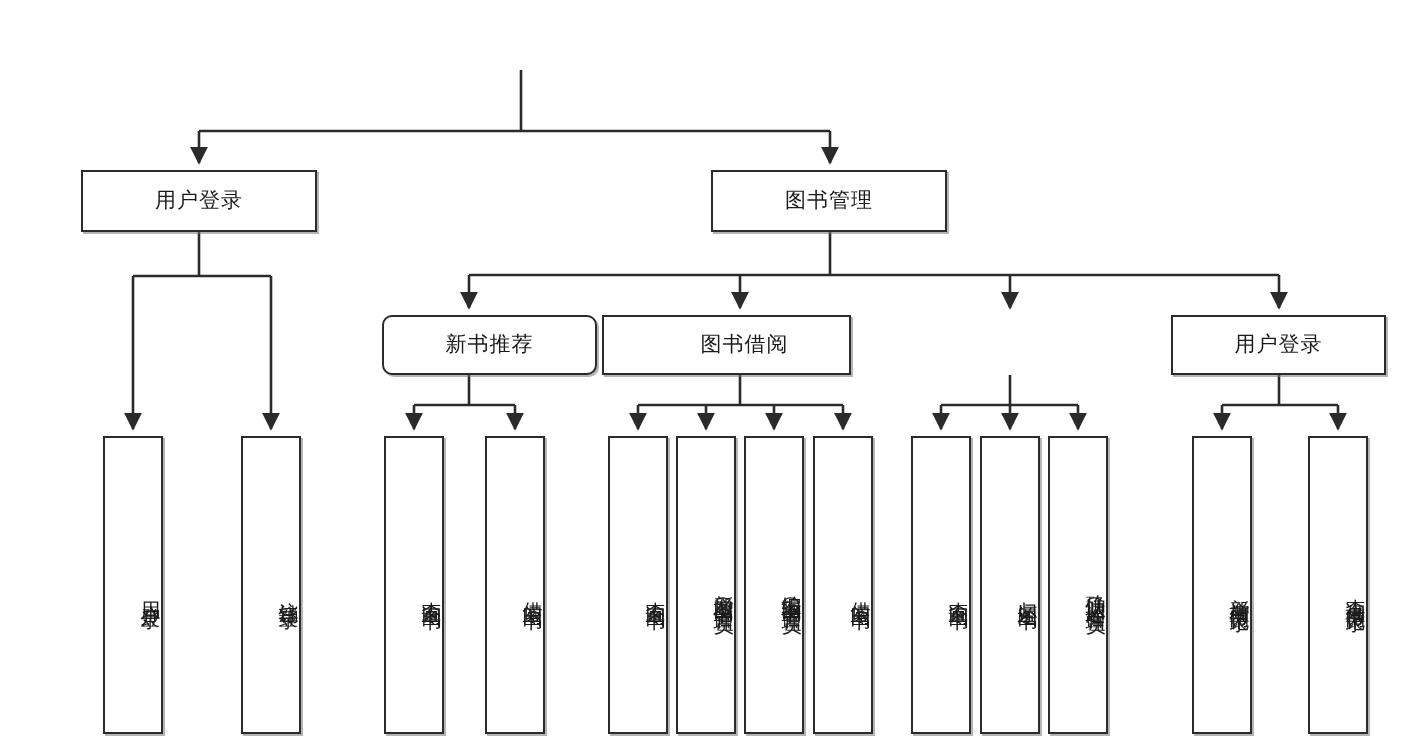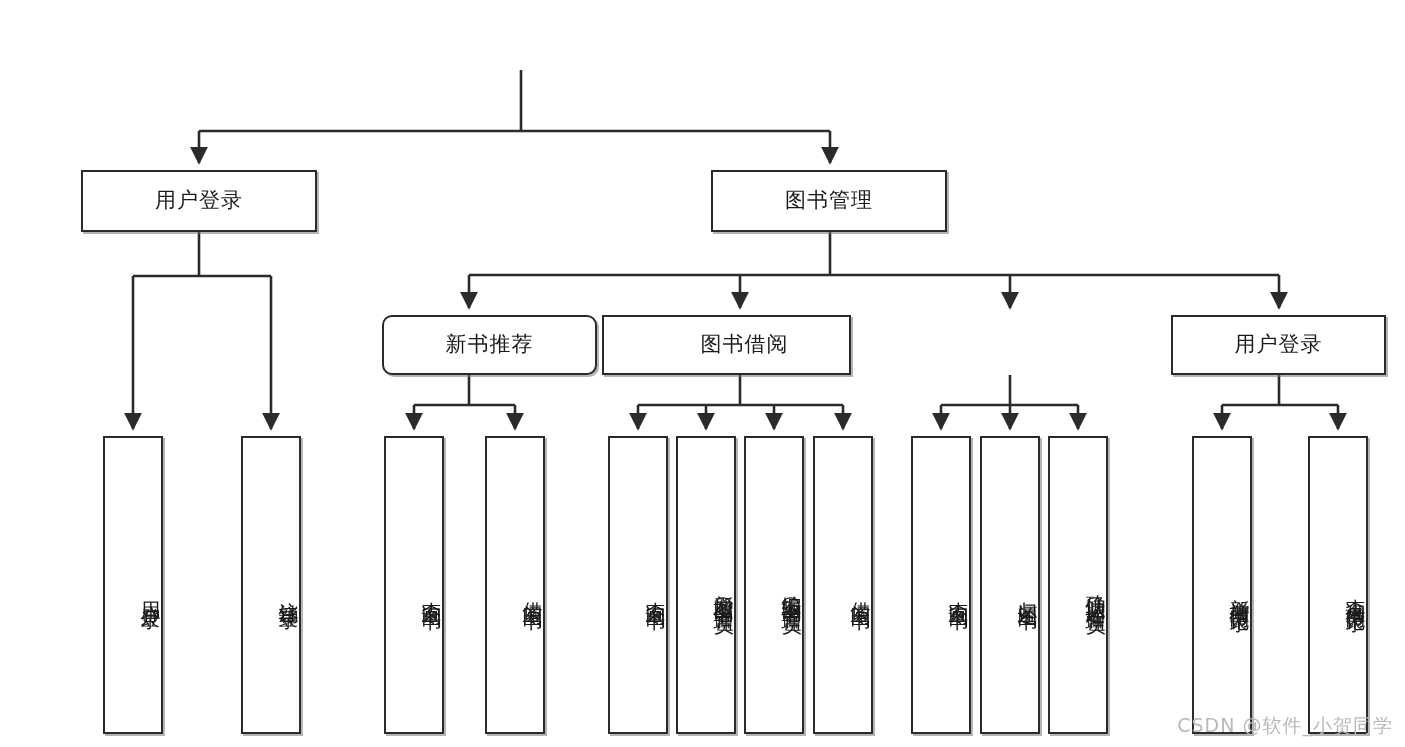--- a/index.html
+++ b/index.html
@@ -182,15 +182,14 @@
     <span class="vlabel">确认归还（管理员）</span>
   </div>
 
   <div class="node vertical" style="left:1192px; top:436px; width:60px; height:298px;">
     <span class="vlabel">新增借阅记录</span>
   </div>
   <div class="node vertical" style="left:1308px; top:436px; width:60px; height:298px;">
     <span class="vlabel">查询借阅记录</span>
   </div>
 
-  <div class="watermark">CSDN @软件_小贺同学</div>
 
 </div>
 
 </body></html>

